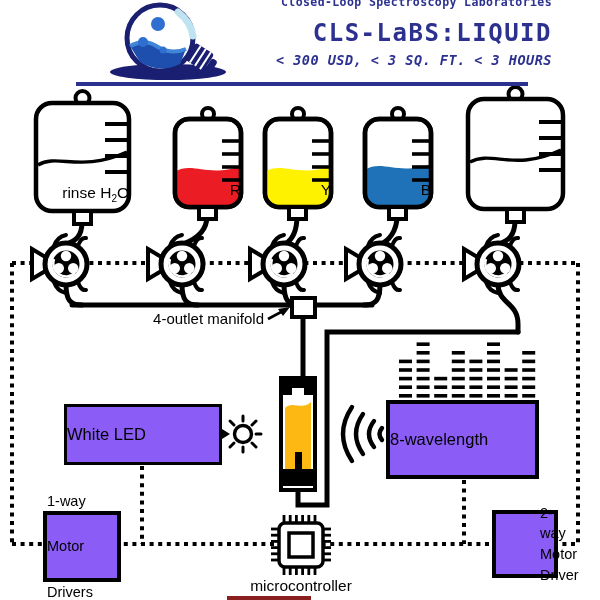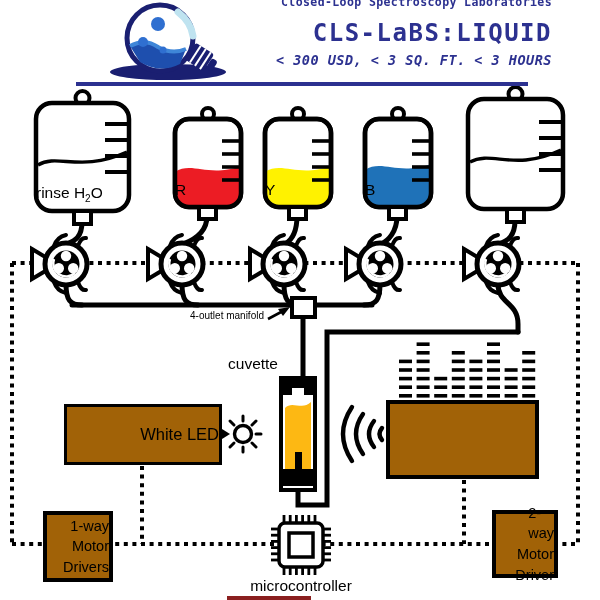--- a/index.html
+++ b/index.html
@@ -10,24 +10,24 @@
   .head-block{position:absolute;left:252px;top:0;width:300px;text-align:right;color:var(--accent,#2c3190);}
   .tagline{margin-top:-5px;font-family:"DejaVu Sans Mono",monospace;font-weight:700;
            font-size:11.5px;letter-spacing:.4px;white-space:nowrap;}
   .title{margin-top:10px;font-family:"DejaVu Sans Mono",monospace;font-weight:700;
          font-size:24px;letter-spacing:1.5px;white-space:nowrap;}
   .subtitle{margin-top:5px;font-family:"DejaVu Sans Mono",monospace;font-weight:700;
             font-size:13.5px;letter-spacing:.5px;white-space:nowrap;font-style:italic;}
   .divider{position:absolute;left:76px;top:82px;width:452px;height:3.5px;background:var(--accent,#2c3190);}
   
   .diag-label{position:absolute;color:#000;}
-  .bag-label{font-size:15.5px;text-align:left;}
+  .bag-label{font-size:15.5px;text-align:right;}
   .bag-label sub{font-size:10px;}
-  .boxx{position:absolute;background:#a16207;border:3.5px solid #000;box-sizing:border-box;
-        display:flex;flex-direction:column;align-items:flex-end;justify-content:center;
+  .boxx{position:absolute;background:#8b5cf6;border:3.5px solid #000;box-sizing:border-box;
+        display:flex;flex-direction:column;align-items:flex-start;justify-content:center;
         font-size:16.5px;color:#000;z-index:3;}
   .boxx.small{border-width:4px;font-size:14.5px;line-height:1.42;}
   .rt{text-align:right;}
 </style>
 </head>
 <body>
 
 <div class="page">
 
   <svg class="layer" width="600" height="600" viewBox="0 0 600 600">
@@ -290,29 +290,29 @@
   </div>
   <div class="divider"></div>
 
   <div class="diag-label bag-label" style="left:36px;top:184px;width:93px;">
     <span>rinse H</span><sub>2</sub><span>O</span>
   </div>
   <div class="diag-label bag-label" style="left:175px;top:181px;width:66px;">R</div>
   <div class="diag-label bag-label" style="left:265px;top:181px;width:66px;">Y</div>
   <div class="diag-label bag-label" style="left:365px;top:181px;width:66px;">B</div>
 
-  <div class="diag-label rt" style="left:100px;top:310px;width:164px;font-size:10px;">4-outlet manifold</div>
-  <div class="diag-label rt" style="left:178px;top:355px;width:100px;font-size:15.5px;">cuvette</div>
+  <div class="diag-label rt" style="left:100px;top:310px;width:164px;font-size:15px;">4-outlet manifold</div>
 
   <div class="boxx" style="left:64px;top:404px;width:158px;height:61px;">
     <span>White LED</span>
   </div>
   <div class="boxx" style="left:386px;top:400px;width:153px;height:79px;border-width:4px;">
-  </div>
-  <div class="boxx small" style="left:43px;top:511px;width:70px;height:71px;">
+    <span>8-wavelength</span>
+  </div>
+  <div class="boxx small" style="left:43px;top:511px;width:78px;height:71px;gap:25px;">
     <span>1-way</span>
     <span>Motor</span>
     <span>Drivers</span>
   </div>
   <div class="boxx small" style="left:492px;top:510px;width:66px;height:68px;padding-left:44px;">
     <span>2-way</span>
     <span>Motor</span>
     <span>Driver</span>
   </div>
   <div class="diag-label" style="left:220px;top:577px;width:162px;text-align:center;font-size:15.5px;">microcontroller</div>

